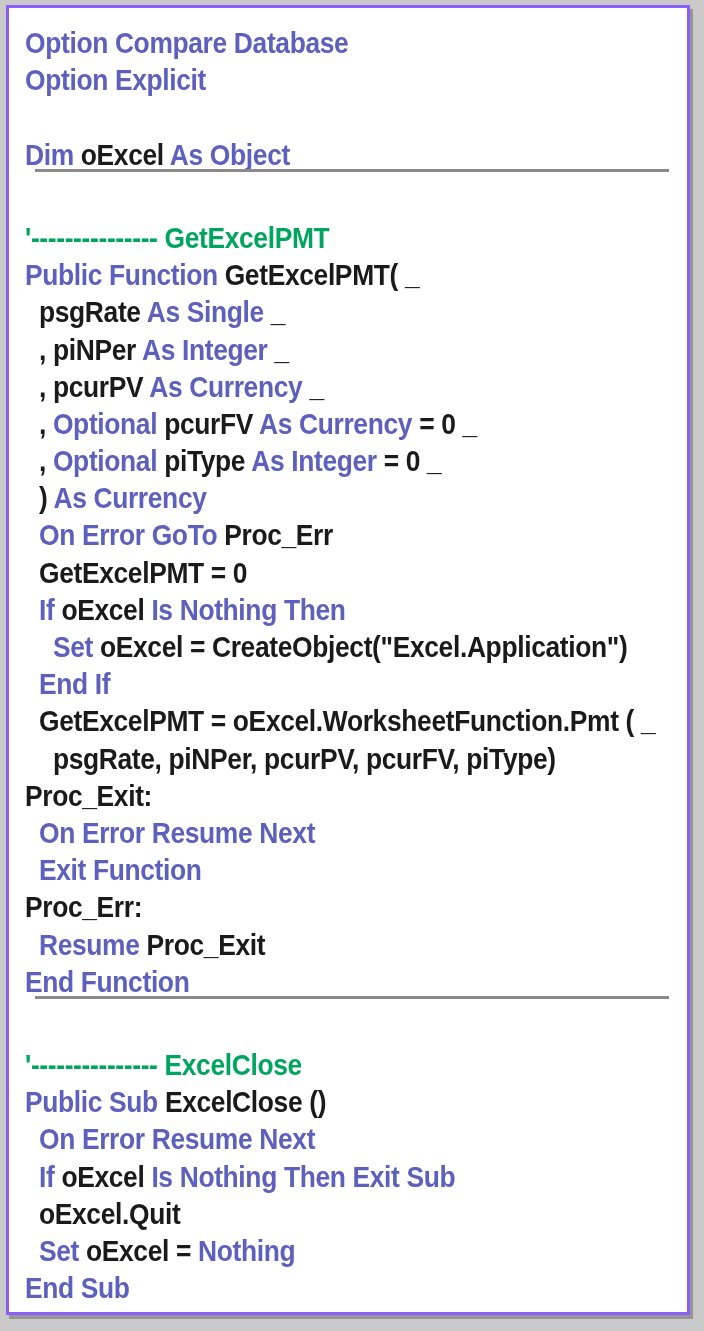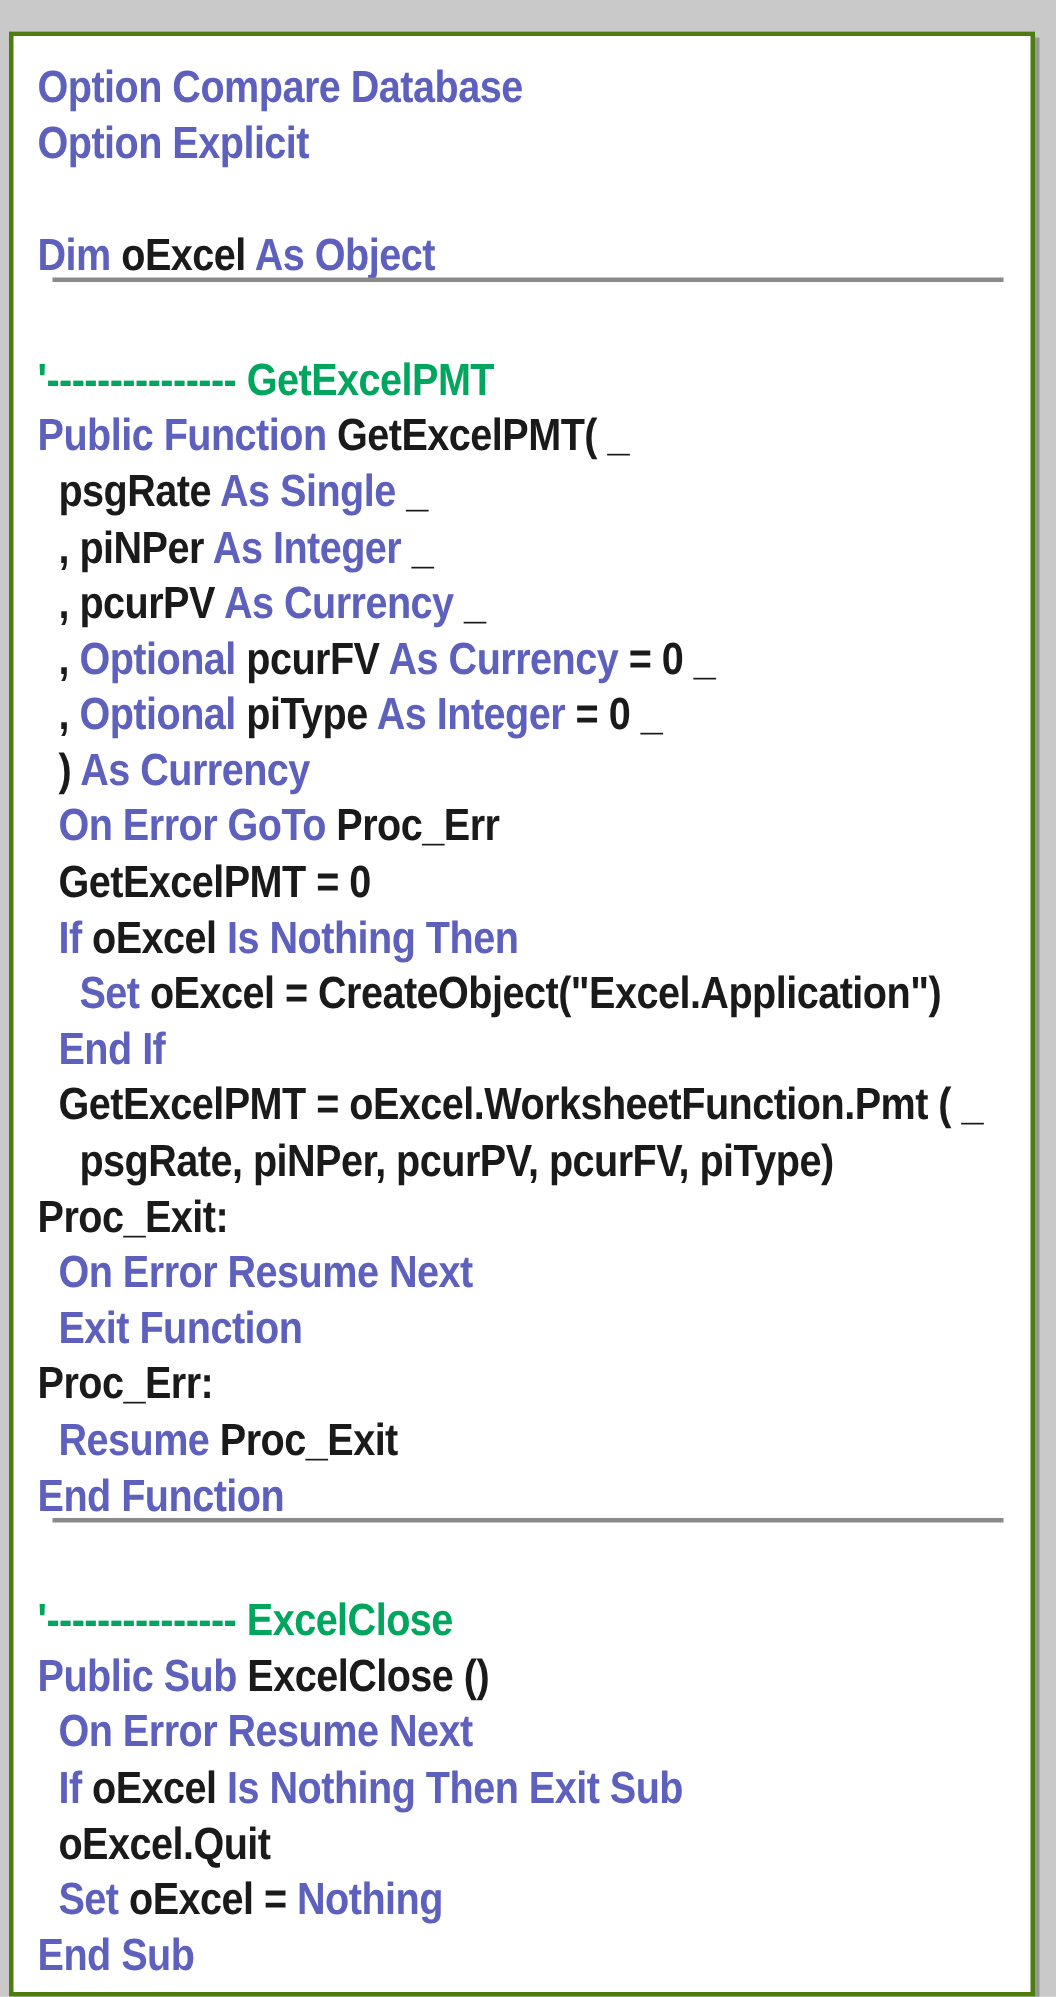--- a/index.html
+++ b/index.html
@@ -15,24 +15,23 @@
   }
 
   #code-panel {
     position: absolute;
     left: 6px;
     top: 5px;
     width: 684px;
     height: 1310px;
     box-sizing: border-box;
     background: #ffffff;
-    border: 3px solid #4d7c0f;
+    border: 3px solid #8b5cf6;
     box-shadow: 3px 4px 0 rgba(0,0,0,0.25);
     overflow: hidden;
-    margin-top: 16px;
   }
 
   #code-body {
     position: absolute;
     left: 0;
     top: 0;
     right: 0;
     bottom: 0;
     padding: 16px 8px 10px 16px;
     box-sizing: border-box;

